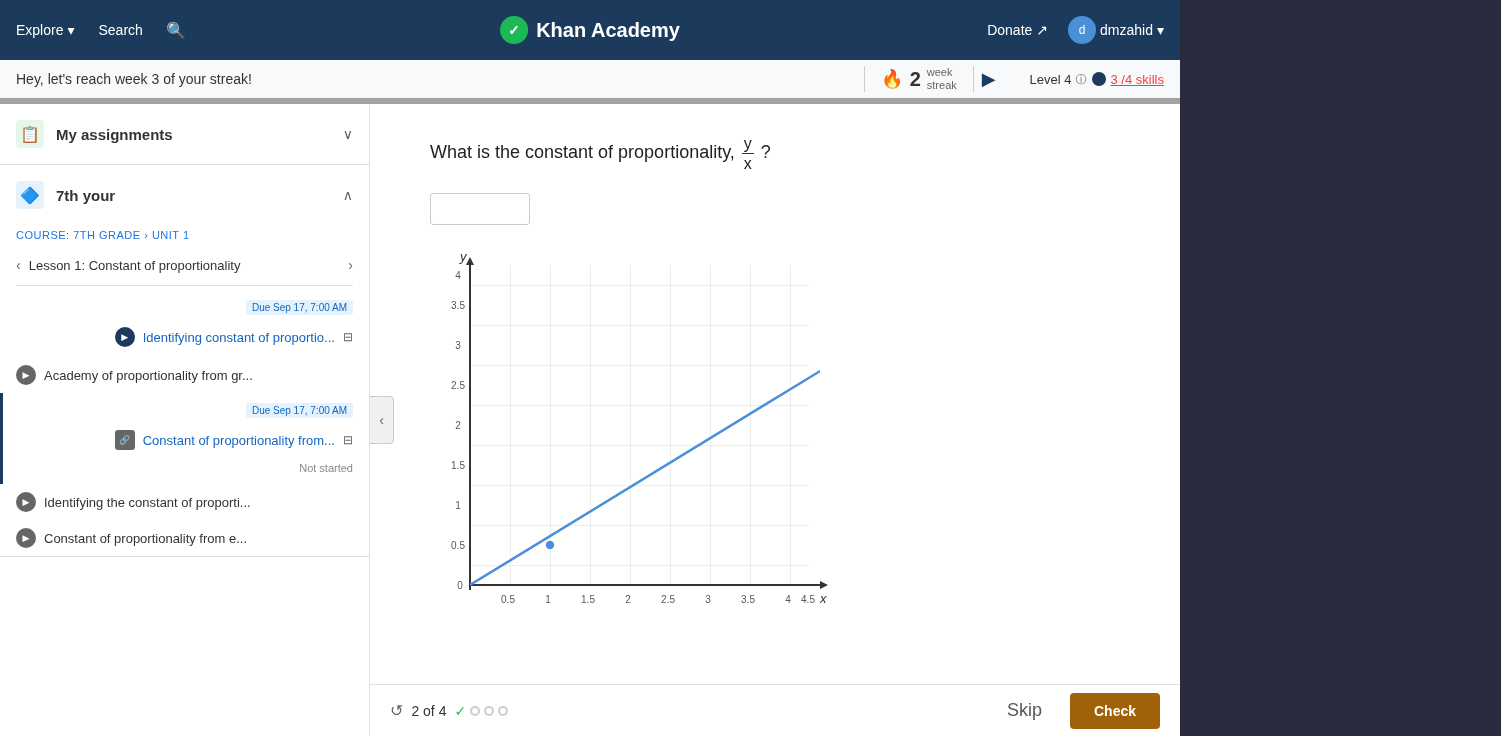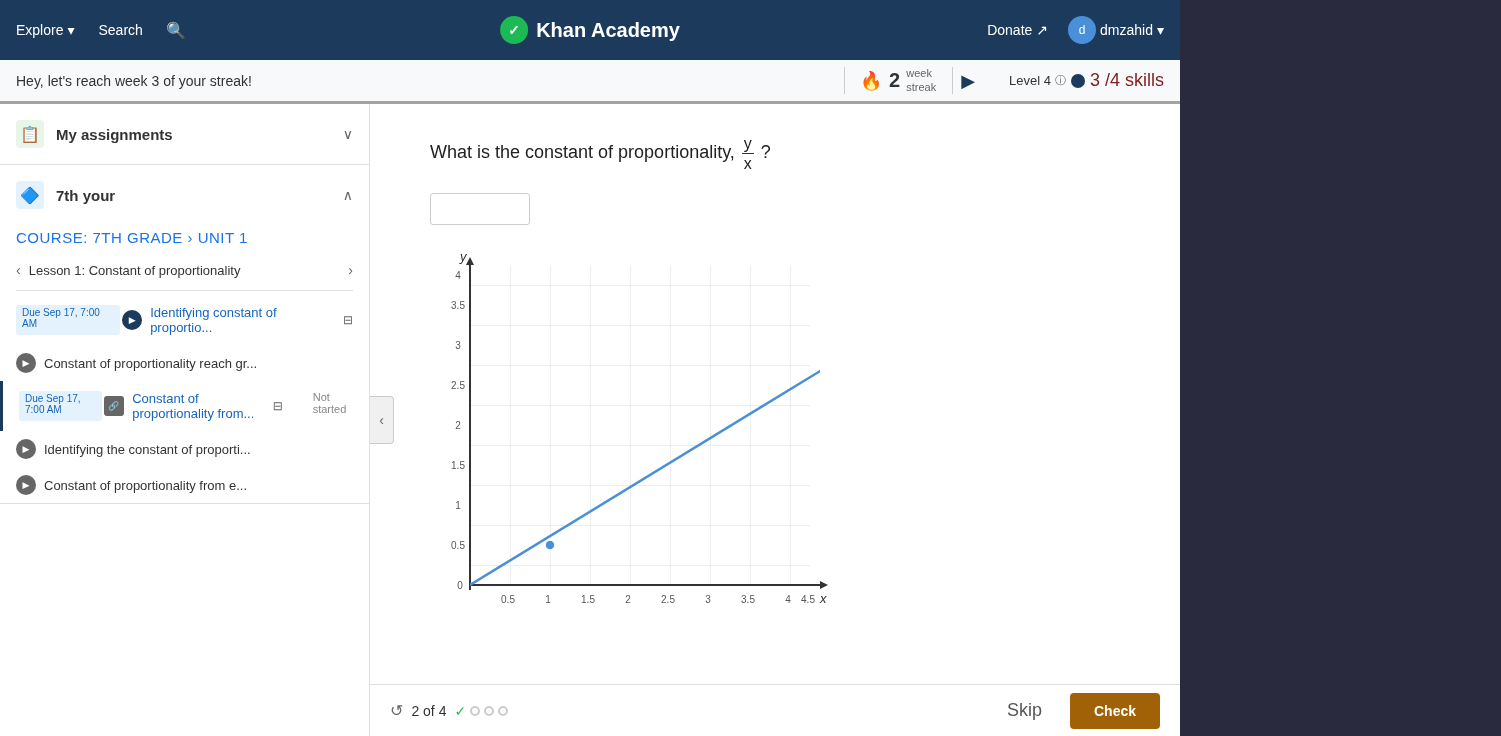--- a/index.html
+++ b/index.html
@@ -99,21 +99,21 @@
       display: flex;
       align-items: center;
       justify-content: center;
       color: white;
       font-size: 12px;
     }
 
     
     .streak-bar {
       background: #f8f9fa;
-      border-bottom: 3px solid #a3a3a3;
+      border-bottom: 6px solid #a3a3a3;
       height: 44px;
       display: flex;
       align-items: center;
       padding: 0 16px;
       gap: 24px;
     }
     .streak-text {
       font-size: 14px;
       color: #333;
     }
@@ -174,22 +174,23 @@
     .progress-dot {
       width: 14px;
       height: 14px;
       background: #1b3a5c;
       border-radius: 50%;
       position: absolute;
       right: -7px;
       top: -3px;
     }
     .skills-label {
-      font-size: 18px;
-      color: #7f1d1d;
+      font-size: 13px;
+      color: #ef4444;
+      text-decoration: underline;
     }
 
     
     .main-content {
       display: flex;
       flex: 1;
       overflow: hidden;
     }
 
     
@@ -228,21 +229,21 @@
       font-weight: 600;
       color: #333;
       flex: 1;
     }
     .sidebar-chevron {
       color: #666;
       font-size: 14px;
     }
     .course-breadcrumb {
       padding: 4px 16px 8px 16px;
-      font-size: 15px;
+      font-size: 11px;
       color: #1a73e8;
       text-transform: uppercase;
       letter-spacing: 0.5px;
     }
     .lesson-row {
       display: flex;
       align-items: center;
       padding: 8px 16px;
       justify-content: space-between;
     }
@@ -267,23 +268,24 @@
       cursor: pointer;
     }
     .divider-line {
       height: 1px;
       background: #e0e0e0;
       margin: 4px 16px;
     }
     .assignment-item {
       padding: 10px 16px;
       display: flex;
-      flex-direction: row;
-      gap: 2px;
+      flex-direction: column;
+      gap: 12px;
       position: relative;
+      align-items: flex-end;
     }
     .assignment-item.active-left {
       border-left: 3px solid #1b3a5c;
     }
     .due-badge {
       font-size: 10px;
       background: #e3f2fd;
       color: #1565c0;
       padding: 2px 6px;
       border-radius: 3px;
@@ -577,21 +579,21 @@
             <span class="due-badge">Due Sep 17, 7:00 AM</span>
             <div class="assignment-row">
               <div class="assignment-play-icon">▶</div>
               <span class="assignment-text">Identifying constant of proportio...</span>
               <span class="assignment-ext-icon">⊟</span>
             </div>
           </div>
 
           <div class="no-due-item">
             <div class="assignment-play-icon" style="background:#666;">▶</div>
-            <span class="no-due-text assignment-text">Constant of proportionality reach gr...</span>
+            <span class="no-due-text assignment-text">Academy of proportionality from gr...</span>
           </div>
 
           <div class="assignment-item active-left">
             <span class="due-badge">Due Sep 17, 7:00 AM</span>
             <div class="assignment-row">
               <div class="assignment-link-icon">🔗</div>
               <span class="assignment-text">Constant of proportionality from...</span>
               <span class="assignment-ext-icon">⊟</span>
             </div>
             <span class="not-started">Not started</span>

